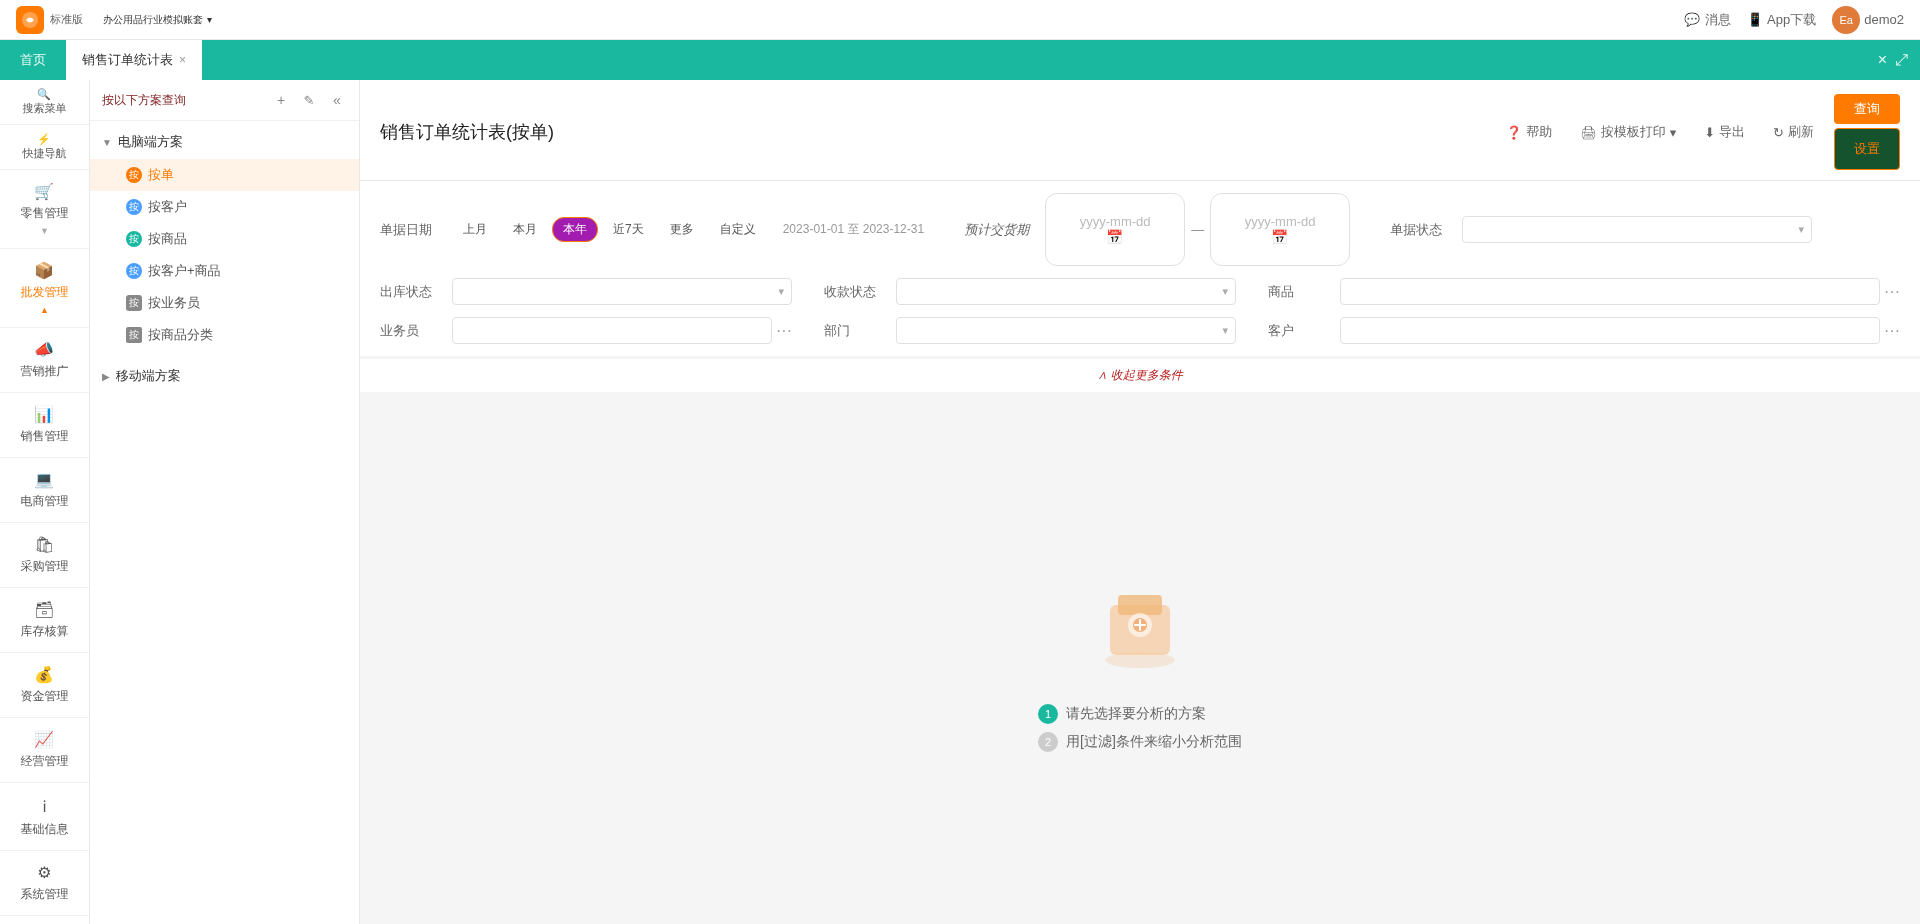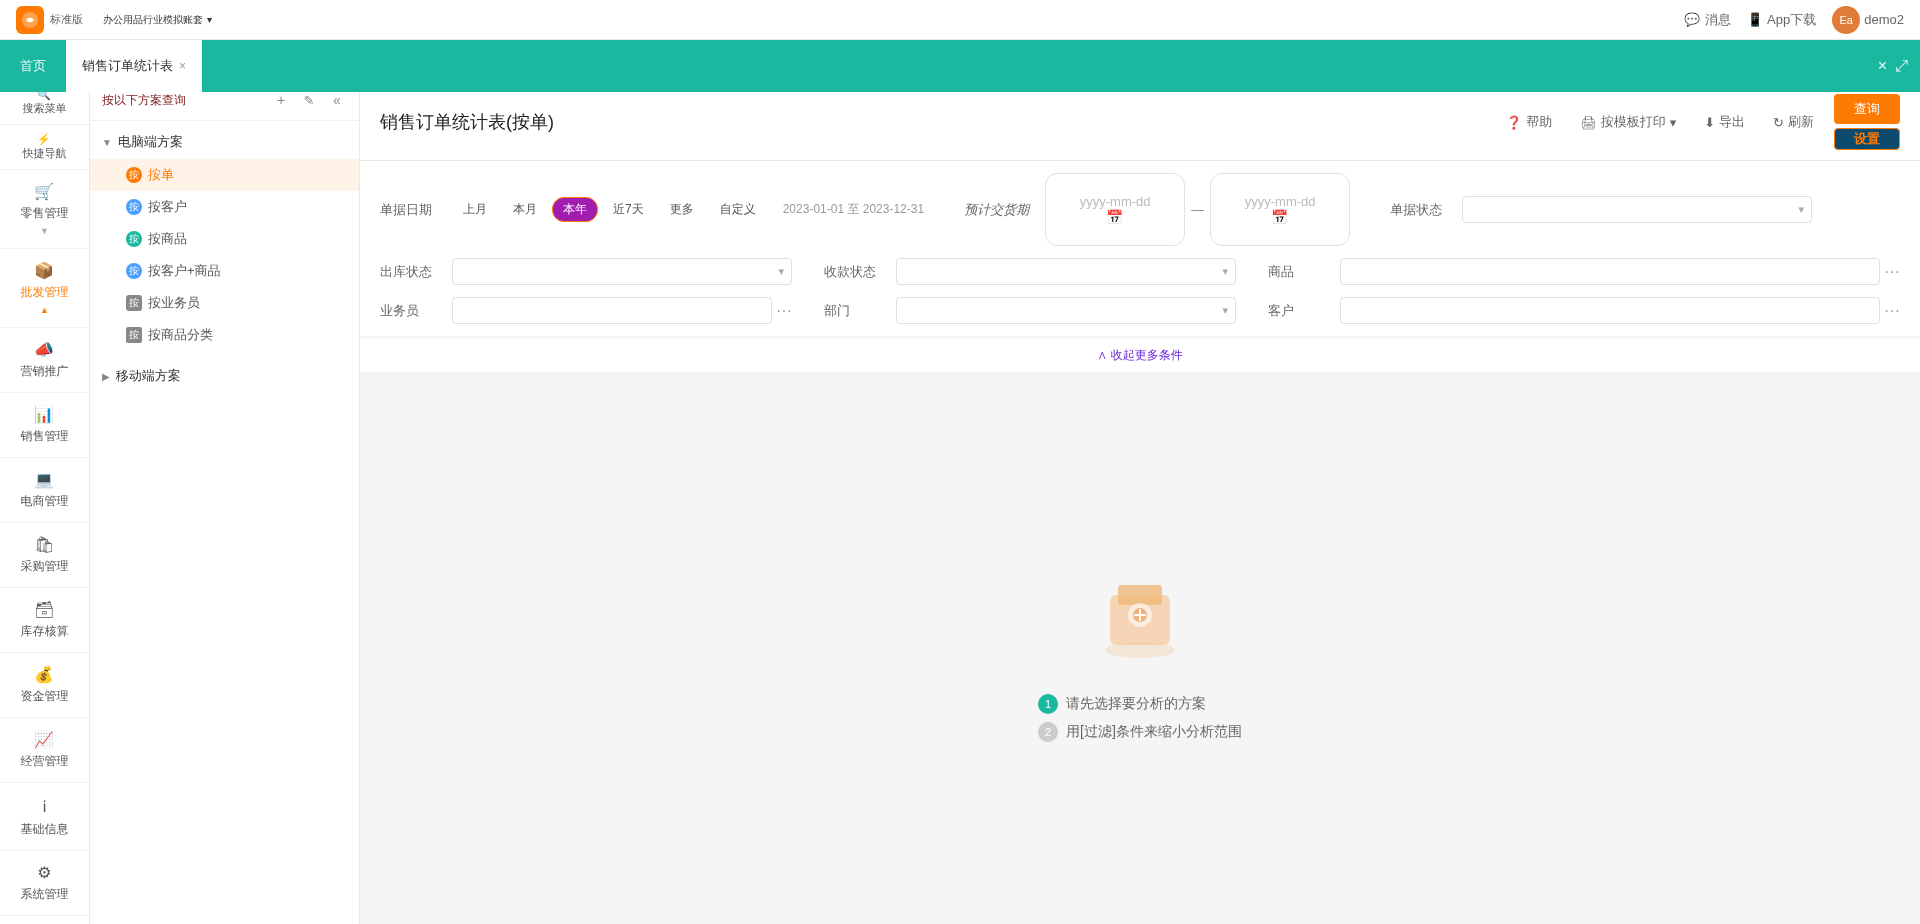--- a/index.html
+++ b/index.html
@@ -21,21 +21,21 @@
     .logo-icon { width: 28px; height: 28px; background: #ff7a00; border-radius: 6px; display: flex; align-items: center; justify-content: center; }
     .logo-icon svg { width: 18px; height: 18px; }
     .logo-text { font-size: 11px; color: #666; }
     .app-selector { display: flex; align-items: center; gap: 4px; font-size: 10px; color: #333; cursor: pointer; padding: 4px 8px; border-radius: 4px; }
     .top-bar-right { display: flex; align-items: center; gap: 16px; }
     .top-bar-btn { display: flex; align-items: center; gap: 4px; font-size: 13px; color: #666; cursor: pointer; }
     .user-avatar { width: 28px; height: 28px; border-radius: 50%; background: #e07b3a; display: flex; align-items: center; justify-content: center; color: #fff; font-size: 11px; overflow: hidden; }
 
     
     .tab-bar {
-      height: 52px;
+      height: 40px;
       background: #1bb8a0;
       display: flex;
       align-items: center;
       padding: 0;
       position: fixed; top: 40px; left: 0; right: 0; z-index: 99;
     }
     .tab-home {
       padding: 0 20px;
       height: 100%;
       display: flex;
@@ -165,22 +165,22 @@
     .page-actions { display: flex; align-items: center; gap: 12px; }
     .page-action-btn {
       display: flex; align-items: center; gap: 4px;
       font-size: 13px; color: #666; cursor: pointer; padding: 4px 8px;
     }
     .btn-primary {
       background: #ff7a00; color: #fff; border: none; padding: 6px 20px;
       border-radius: 4px; font-size: 13px; cursor: pointer;
     }
     .btn-secondary {
-      background: #0c4a6e; color: #ff7a00; border: 1px solid #ff7a00;
-      padding: 1px 16px; border-radius: 4px; font-size: 13px; cursor: pointer; font-weight: bold;
+      background: #14532d; color: #ff7a00; border: 1px solid #ff7a00;
+      padding: 11px 16px; border-radius: 4px; font-size: 13px; cursor: pointer;
     }
 
     
     .filter-area {
       background: #fff;
       padding: 12px 20px;
       margin-bottom: 2px;
     }
     .filter-row {
       display: flex;
@@ -209,22 +209,22 @@
       border: 1px solid #e0e0e0; border-radius: 12px; padding: 20px 10px;
       font-size: 13px; color: #bbb; outline: none; min-width: 140px;
       display: flex; align-items: center; justify-content: space-between; cursor: pointer; flex-direction: column;
     }
     .filter-date-icon { color: #ff7a00; font-size: 14px; }
     .date-separator { color: #888; }
     .filter-dots { color: #999; cursor: pointer; font-size: 16px; margin-left: 4px; }
 
     
     .collapse-bar {
-      text-align: center; padding: 8px; color: #6d28d9; font-size: 12px;
-      cursor: pointer; background: #fff; margin-top: 1px;
+      text-align: center; padding: 8px; color: #b91c1c; font-size: 12px;
+      cursor: pointer; background: #fff; margin-top: 1px; font-style: italic;
     }
 
     
     .empty-state {
       flex: 1;
       display: flex;
       flex-direction: column;
       align-items: center;
       justify-content: center;
       gap: 16px;

